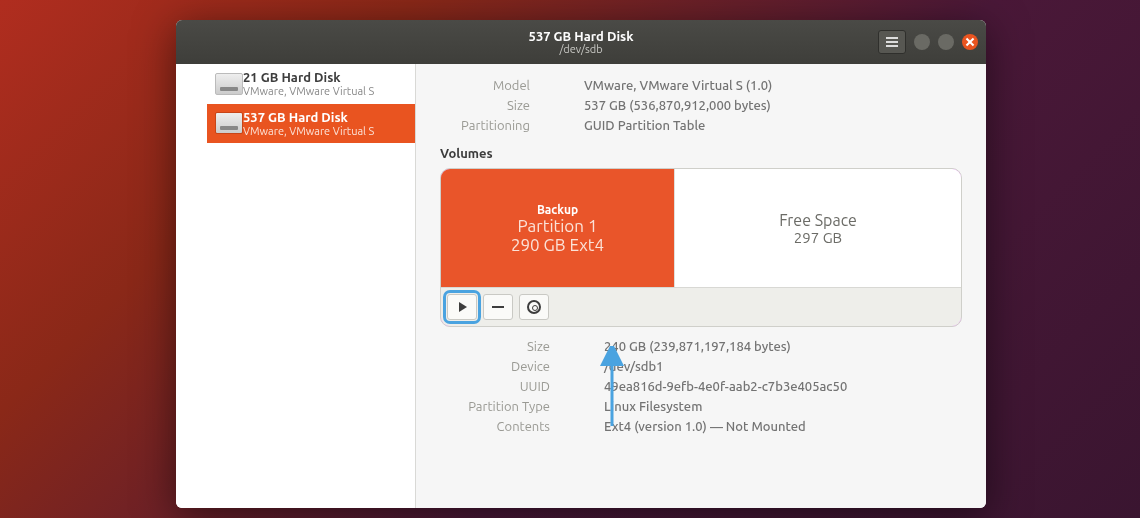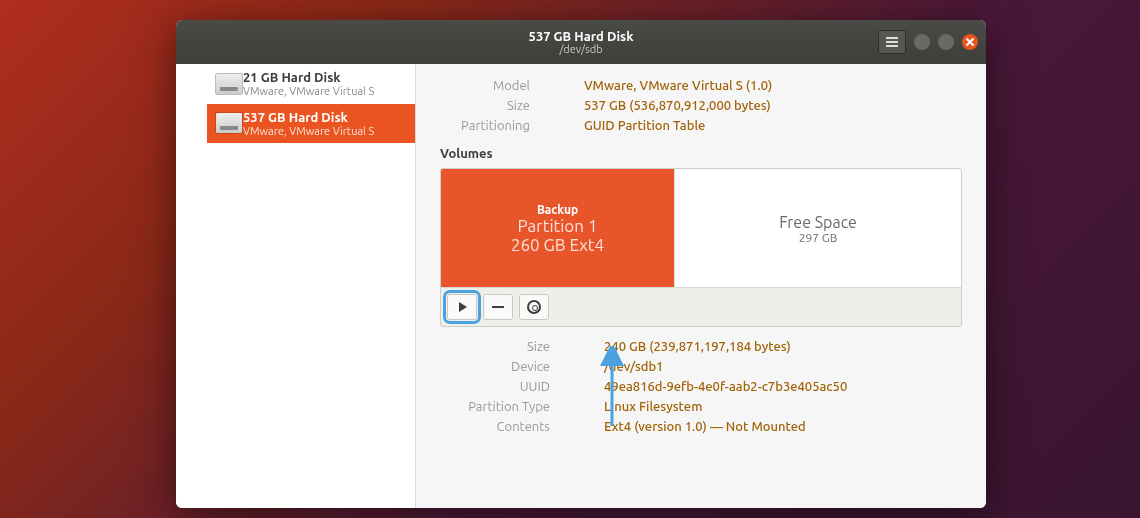--- a/index.html
+++ b/index.html
@@ -109,48 +109,48 @@
 
   
   .main {
     flex:1;
     background:#f6f6f6;
     padding: 14px 24px 14px 24px;
     overflow-y:auto;
   }
   .kv { display:flex; margin-bottom:6px; font-size:13px;gap:44px; }
   .kv .k { width:90px; text-align:right; color:#9a9a94; margin-right:10px; }
-  .kv .v { color:#a16207; font-weight:500; }
+  .kv .v { color:#737373; font-weight:500; }
 
   .section-label { font-weight:700; color:#3d3d3d; margin: 14px 0 8px 0; font-size:13px; }
 
   .volumes-box {
     border: 1px solid #cfcfca;
-    border-radius: 3px;
+    border-radius: 10px;
     overflow: hidden;
     background:#f0abfc;
   }
   .volume-strip {
     display:flex;
     height:118px;
   }
   .vol-part {
     display:flex; flex-direction:column; align-items:center; justify-content:center;
     font-size:12px; text-align:center;
     border-right:1px solid #e0e0dc;
   }
   .vol-part:last-child { border-right:none; }
   .vol-selected {
     background:#e9552a; color:#fff;
   }
   .vol-selected .vol-name { font-weight:600; font-size:12px; }
   .vol-selected .vol-sub { font-size:17px; color:#fbe2d8; }
   .vol-free { background:#fff; color:#6b6b66; }
   .vol-free .vol-name { font-size:16px; }
-  .vol-free .vol-sub { font-size:12px; }
+  .vol-free .vol-sub { font-size:15px; }
 
   .toolbar {
     display:flex;
     align-items:center;
     gap:6px;
     padding:6px;
     background:#eeeeea;
     border-top:1px solid #d8d8d4;
   }
   .tool-btn {
@@ -247,21 +247,21 @@
         <div class="v">GUID Partition Table</div>
       </div>
 
       <div class="section-label">Volumes</div>
 
       <div class="volumes-box">
         <div class="volume-strip">
           <div class="vol-part vol-selected" style="flex:0 0 45%;">
             <div class="vol-name">Backup</div>
             <div class="vol-sub">Partition 1</div>
-            <div class="vol-sub">260 GB Ext4</div>
+            <div class="vol-sub">290 GB Ext4</div>
           </div>
           <div class="vol-part vol-free" style="flex:0 0 55%;">
             <div class="vol-name">Free Space</div>
             <div class="vol-sub">297 GB</div>
           </div>
         </div>
         <div class="toolbar">
           <div class="tool-btn highlighted">
             <div class="play-triangle"></div>
           </div>

